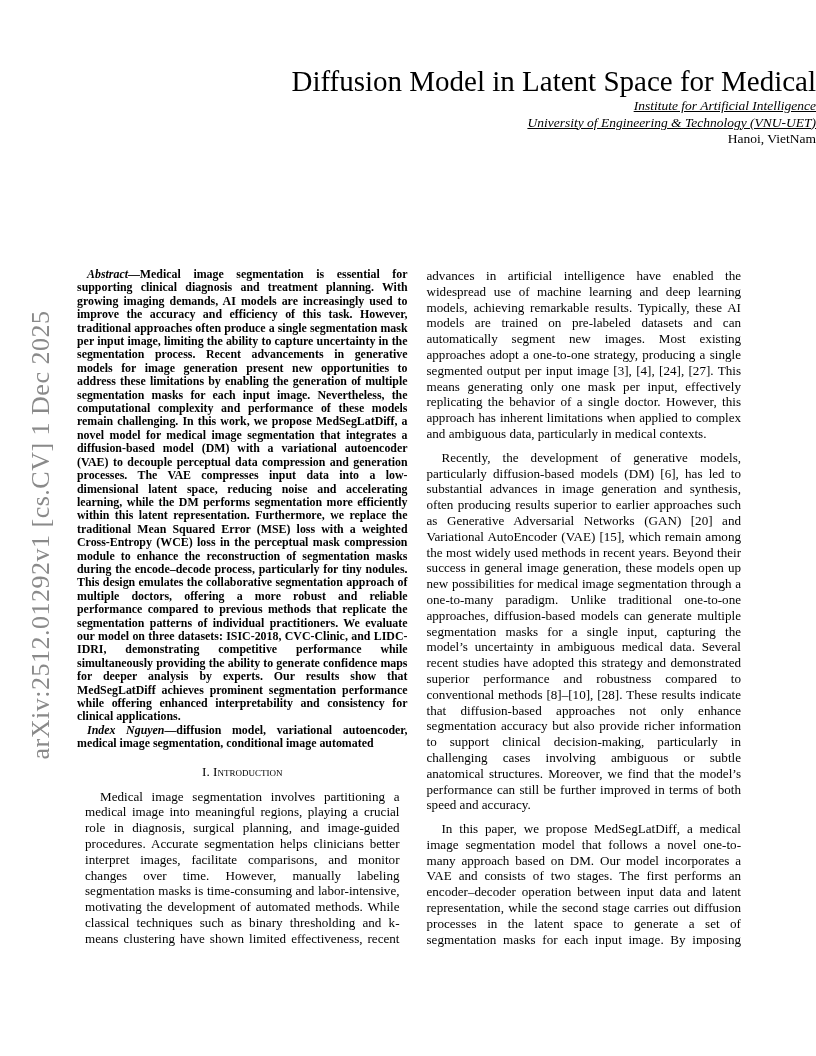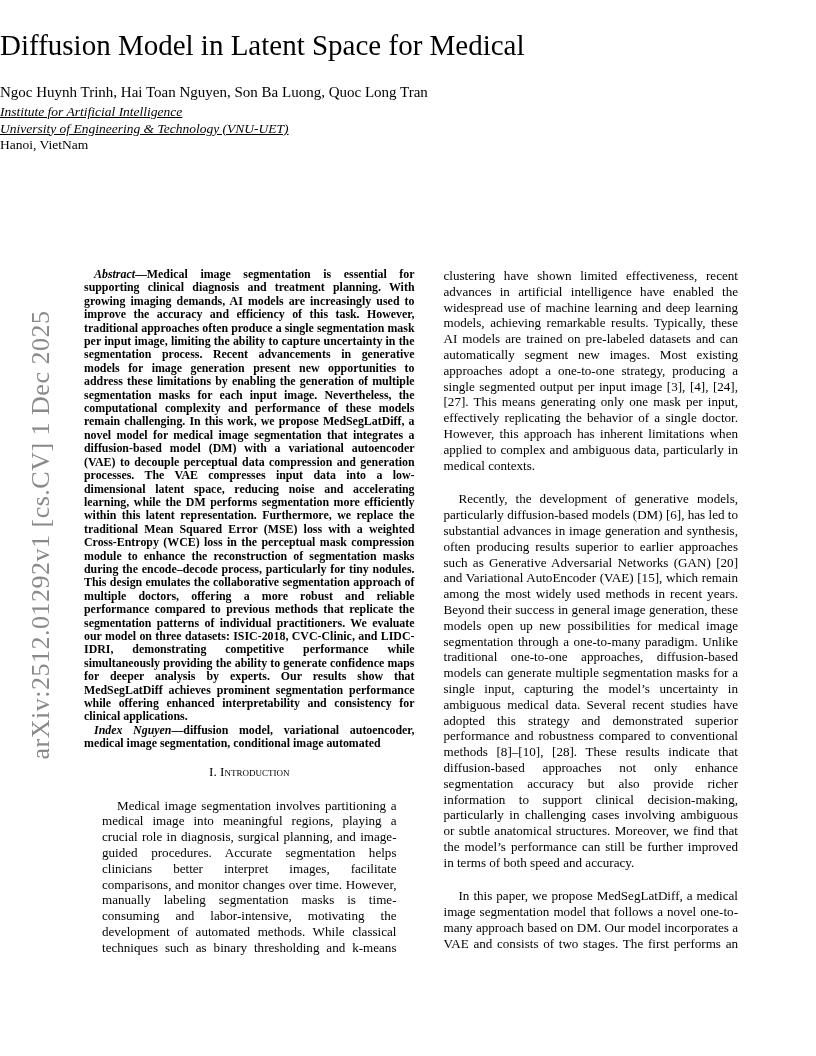--- a/index.html
+++ b/index.html
@@ -16,36 +16,36 @@
   .watermark {
     position: absolute;
     top: 535px;
     left: 41px;
     transform: translate(-50%, -50%) rotate(-90deg);
     white-space: nowrap;
     font-size: 26px;
     letter-spacing: 0.5px;
     color: #8a8a8a;
   }
-  .header { text-align: left; padding-top: 28px; }
+  .header { text-align: right; padding-top: 64px; }
   .title {
     font-size: 29px;
     line-height: 34px;
     font-weight: normal;
     margin: 0;
   }
   .title-line { display: block; }
   .authors { margin: 21px 0 3px 0; font-size: 15px; line-height: 18px; }
   .affil { font-size: 13.5px; line-height: 16.5px; }
   .italic { font-style: italic; text-decoration: underline; }
   .emails { font-size: 13.5px; line-height: 16.5px; }
   .columns {
     position: absolute;
     top: 268px;
-    left: 84px;
+    left: 77px;
     width: 672px;
     height: 694px;
     column-count: 2;
     column-gap: 11px;
     column-fill: auto;
     text-align: justify;
     overflow: hidden;
     hyphens: auto;
     -webkit-hyphens: auto;
   }
@@ -61,36 +61,35 @@
     font-size: 13.3px;
     font-weight: normal;
     text-align: center;
     text-indent: 0;
     margin: 13px 0 9px 0;
   }
   .sc { font-variant: small-caps; text-align: center; }
   .body-par {
     font-size: 13.1px;
     line-height: 15.8px;
-    margin: 18px;
+    margin: 8px;
     text-indent: 15px;
   }
 </style>
 </head>
 <body>
 
 <div class="page">
 
   <div class="watermark">arXiv:2512.01292v1 [cs.CV] 1 Dec 2025</div>
 
   <header class="header">
     <h1 class="title">
       <span class="title-line">Diffusion Model in Latent Space for Medical</span>
     </h1>
-    <div class="authors">Ngoc Huynh Trinh, Hai Toan Nguyen, Son Ba Luong, Quoc Long Tran</div>
     <div class="affil italic">Institute for Artificial Intelligence</div>
     <div class="affil italic">University of Engineering &amp; Technology (VNU-UET)</div>
     <div class="affil">Hanoi, VietNam</div>
   </header>
 
   <div class="columns">
 
     <p class="abstract-par">
       <span class="lead-label">Abstract</span><span>—Medical image segmentation is essential for supporting clinical diagnosis and treatment planning. With growing imaging demands, AI models are increasingly used to improve the accuracy and efficiency of this task. However, traditional approaches often produce a single segmentation mask per input image, limiting the ability to capture uncertainty in the segmentation process. Recent advancements in generative models for image generation present new opportunities to address these limitations by enabling the generation of multiple segmentation masks for each input image. Nevertheless, the computational complexity and performance of these models remain challenging. In this work, we propose MedSegLatDiff, a novel model for medical image segmentation that integrates a diffusion-based model (DM) with a variational autoencoder (VAE) to decouple perceptual data compression and generation processes. The VAE compresses input data into a low-dimensional latent space, reducing noise and accelerating learning, while the DM performs segmentation more efficiently within this latent representation. Furthermore, we replace the traditional Mean Squared Error (MSE) loss with a weighted Cross-Entropy (WCE) loss in the perceptual mask compression module to enhance the reconstruction of segmentation masks during the encode–decode process, particularly for tiny nodules. This design emulates the collaborative segmentation approach of multiple doctors, offering a more robust and reliable performance compared to previous methods that replicate the segmentation patterns of individual practitioners. We evaluate our model on three datasets: ISIC-2018, CVC-Clinic, and LIDC-IDRI, demonstrating competitive performance while simultaneously providing the ability to generate confidence maps for deeper analysis by experts. Our results show that MedSegLatDiff achieves prominent segmentation performance while offering enhanced interpretability and consistency for clinical applications.</span>
     </p>

